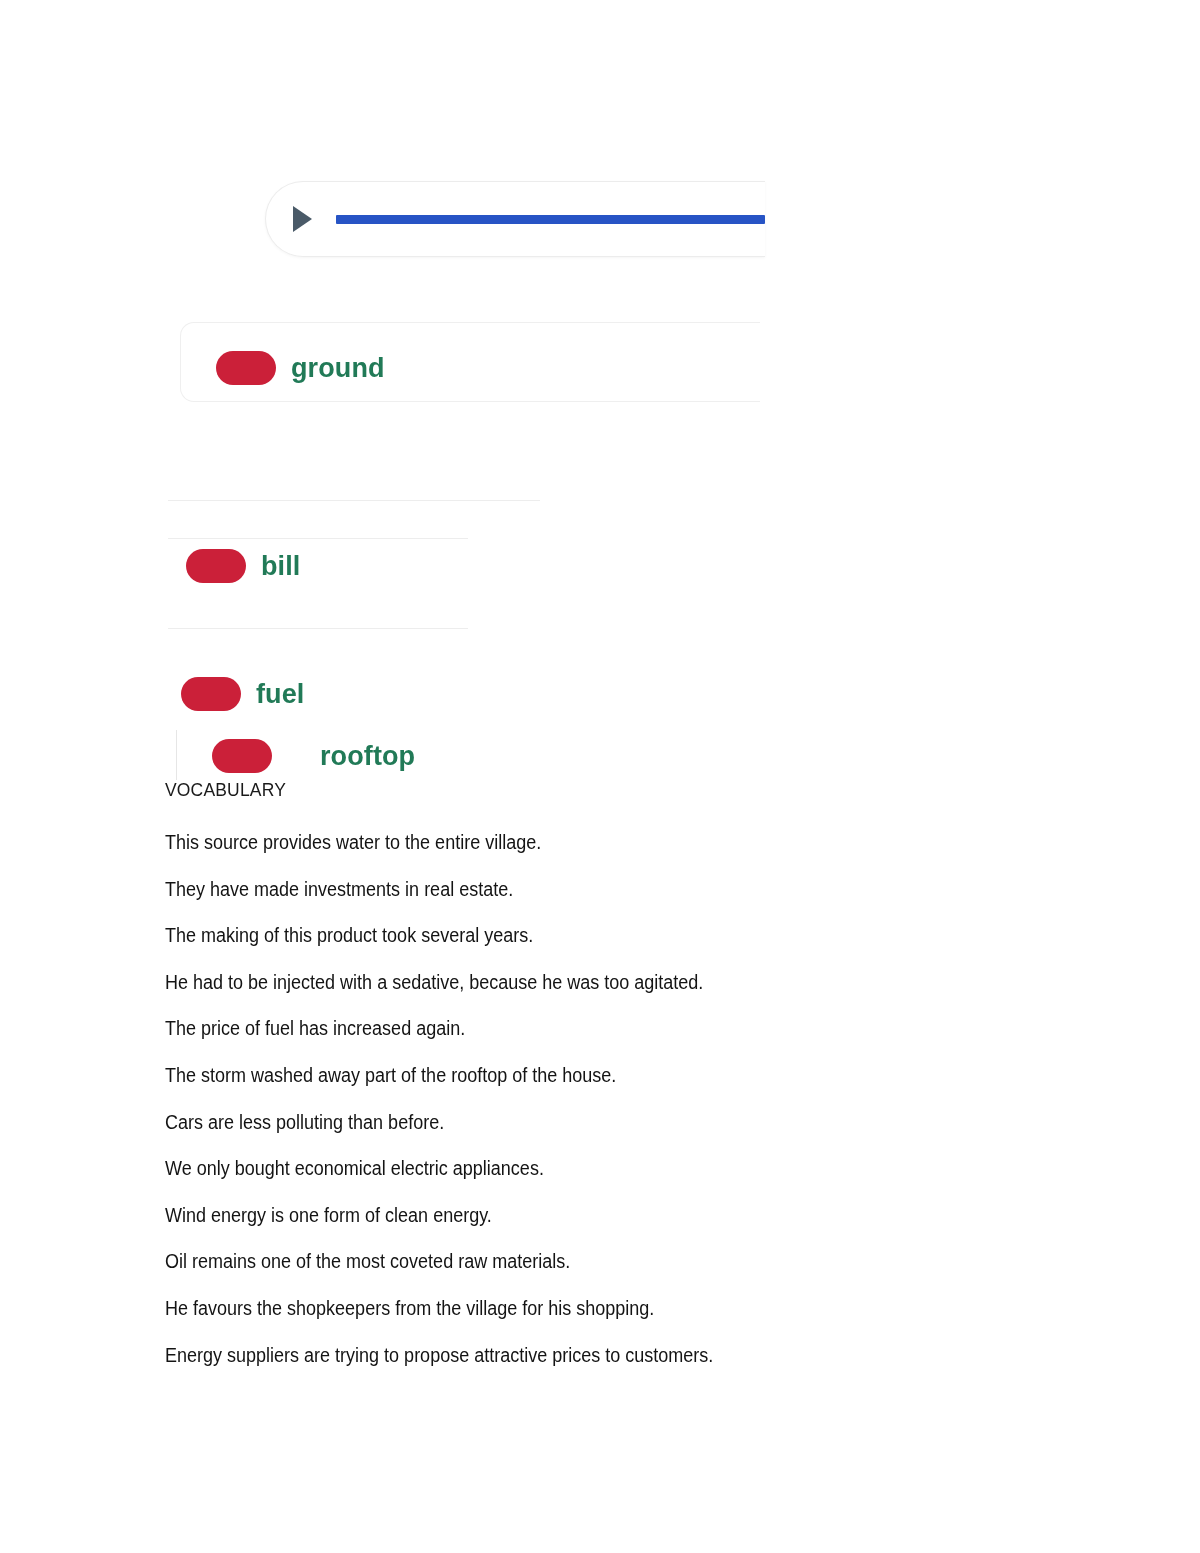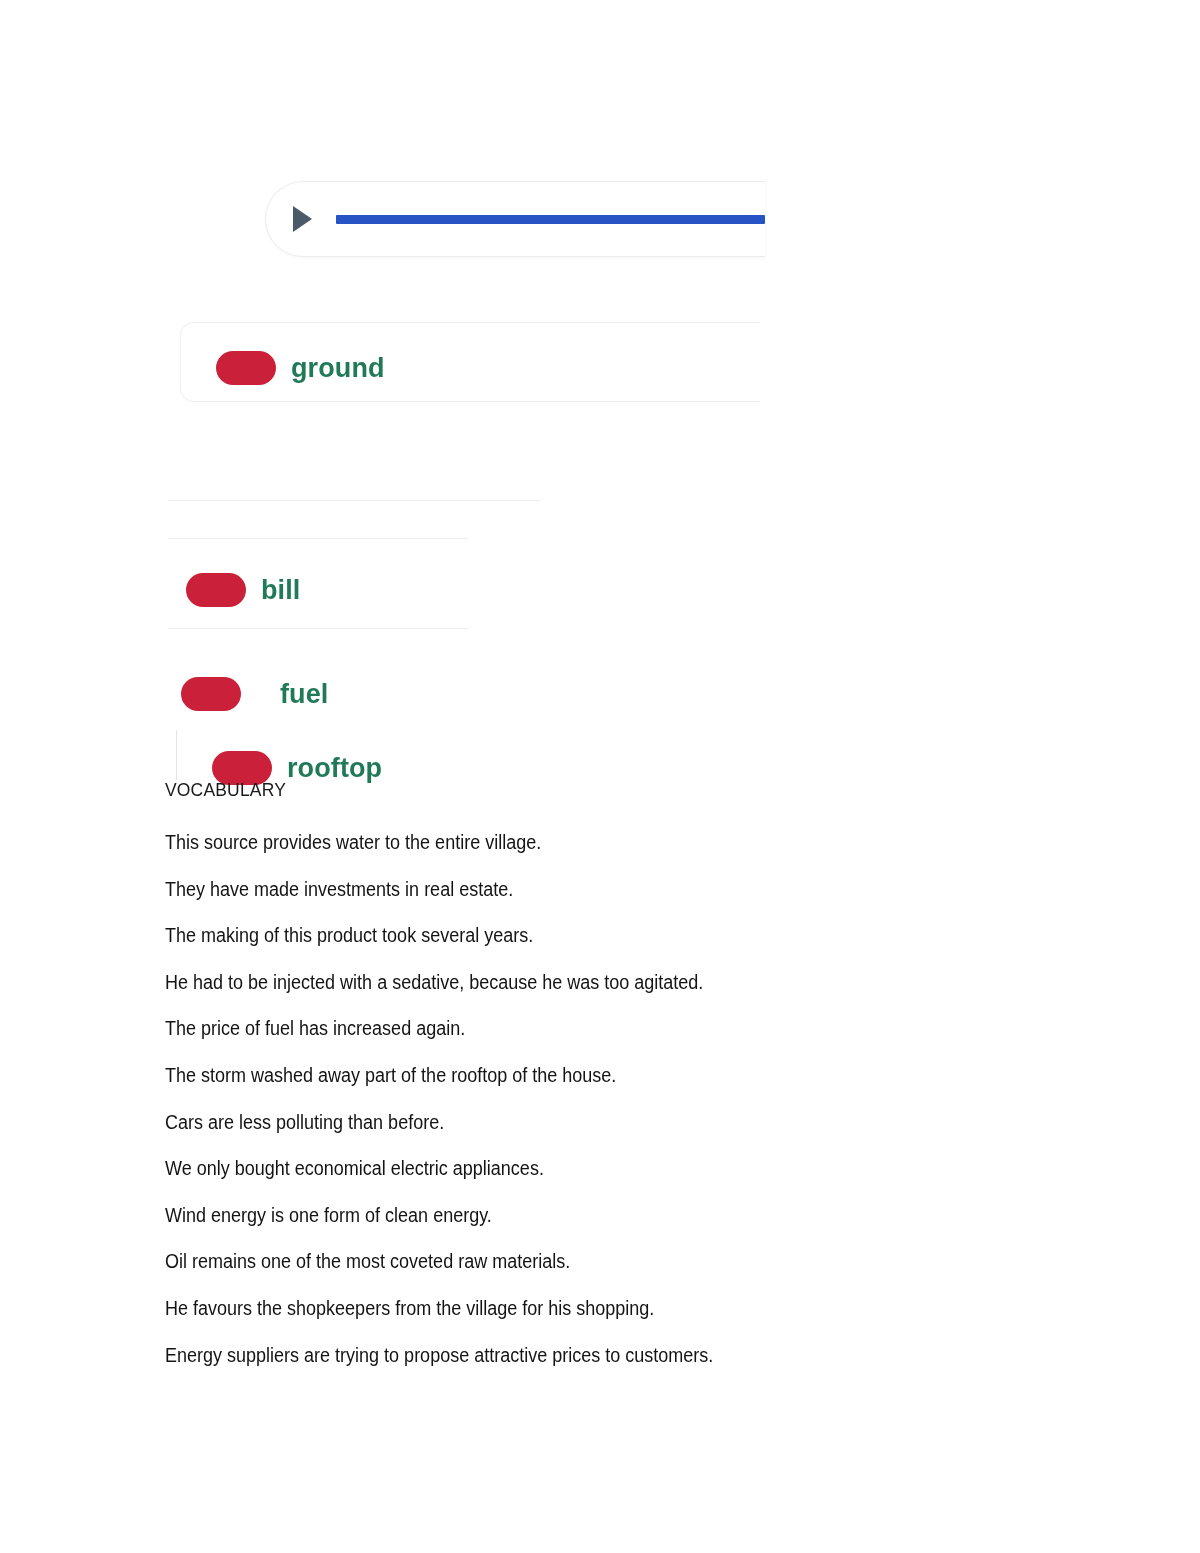--- a/index.html
+++ b/index.html
@@ -100,23 +100,23 @@
     margin-left: 15px;
     font-size: 27px;
     font-weight: 700;
     color: #217a57;
     letter-spacing: 0.1px;
     white-space: nowrap;
   }
 
   .row-ground   { left: 216px; top: 46px; justify-content: flex-end; }
   .row-combined { left: 190px; top: 138px; }
-  .row-bill     { left: 186px; top: 268px; }
-  .row-fuel     { left: 181px; top: 372px; gap: 24px; }
-  .row-rooftop  { left: 212px; top: 446px; }
+  .row-bill     { left: 186px; top: 244px; }
+  .row-fuel     { left: 181px; top: 372px; }
+  .row-rooftop  { left: 212px; top: 434px; gap: 33px; }
 
   .divider {
     position: absolute;
     height: 1px;
     background: #ededed;
   }
   .div-1 { left: 168px; top: 200px; width: 372px; }
   .div-2 { left: 168px; top: 238px; width: 300px; }
   .div-3 { left: 168px; top: 328px; width: 300px; }
 

